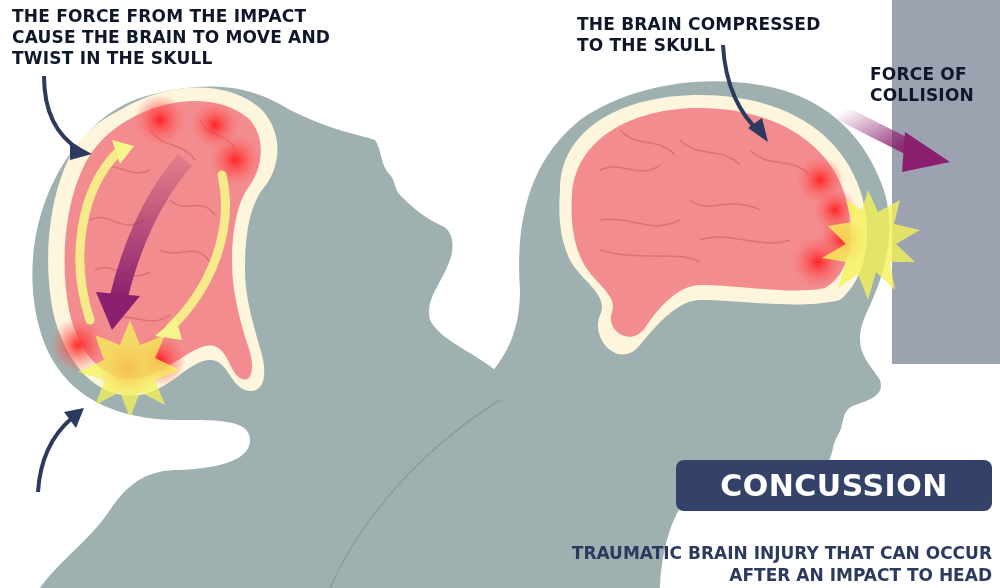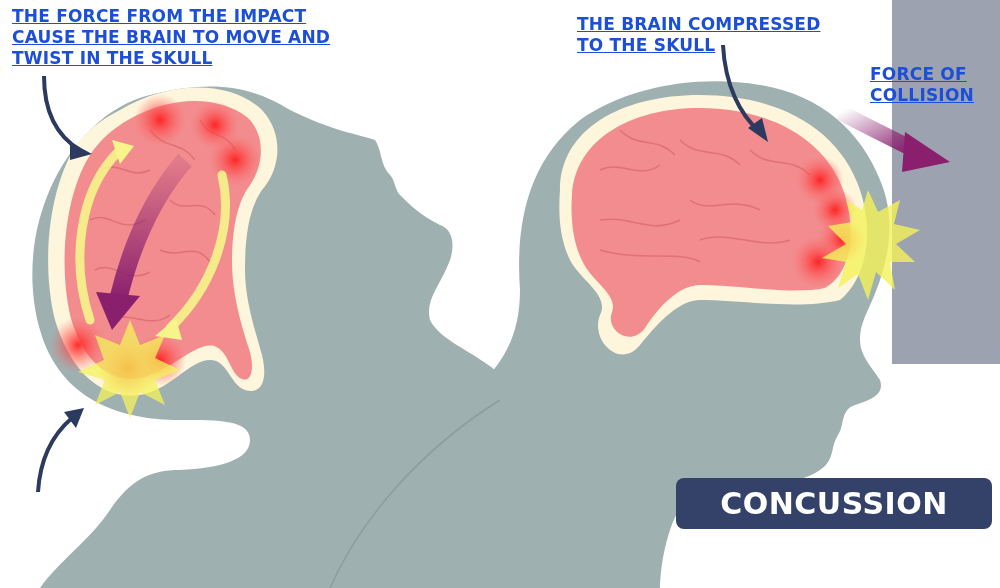--- a/index.html
+++ b/index.html
@@ -1,24 +1,24 @@
 <!DOCTYPE html>
 <html><head>
 <meta charset="utf-8">
 <style>
   html, body { margin: 0; padding: 0; }
   body { width: 1000px; height: 588px; overflow: hidden; background: #ffffff; position: relative; font-family: "DejaVu Sans", sans-serif; }
   .stage { position: absolute; left: 0; top: 0; width: 1000px; height: 588px; }
   .label {
-    position: absolute; color: #1d4ed8; font-weight: bold; font-size: 17px; line-height: 21px;
-    letter-spacing: 0.2px; white-space: pre-line; margin: 0; text-decoration: underline;
+    position: absolute; color: #0f172a; font-weight: bold; font-size: 17px; line-height: 21px;
+    letter-spacing: 0.2px; white-space: pre-line; margin: 0;
   }
   .wall { position: absolute; left: 892px; top: 0; width: 108px; height: 364px; background: #9da2b1; }
   .banner {
-    position: absolute; left: 676px; top: 478px; width: 316px; height: 51px; background: #344169;
+    position: absolute; left: 676px; top: 460px; width: 316px; height: 51px; background: #344169;
     border-radius: 8px; color: #ffffff; font-weight: bold; font-size: 30px; display: flex;
     align-items: center; justify-content: center; letter-spacing: 0.5px;
   }
   .subtitle { position: absolute; right: 8px; top: 542px; text-align: right; color: #2b3a5e; font-weight: bold; font-size: 17px; line-height: 22px; white-space: pre-line; }
   svg { position: absolute; left: 0; top: 0; }
 </style>
 </head>
 <body>
 
 <div class="stage">
@@ -123,14 +123,16 @@
 CAUSE THE BRAIN TO MOVE AND
 TWIST IN THE SKULL</p>
   <p class="label" style="left:870px; top:64px;">FORCE OF
 COLLISION</p>
   <p class="label" style="left:577px; top:14px;">THE BRAIN COMPRESSED
 TO THE SKULL</p>
 
   <div class="banner">
     <span>CONCUSSION</span>
   </div>
+  <p class="subtitle" style="margin:0;">TRAUMATIC BRAIN INJURY THAT CAN OCCUR
+AFTER AN IMPACT TO HEAD</p>
 
 </div>
 
 </body></html>

